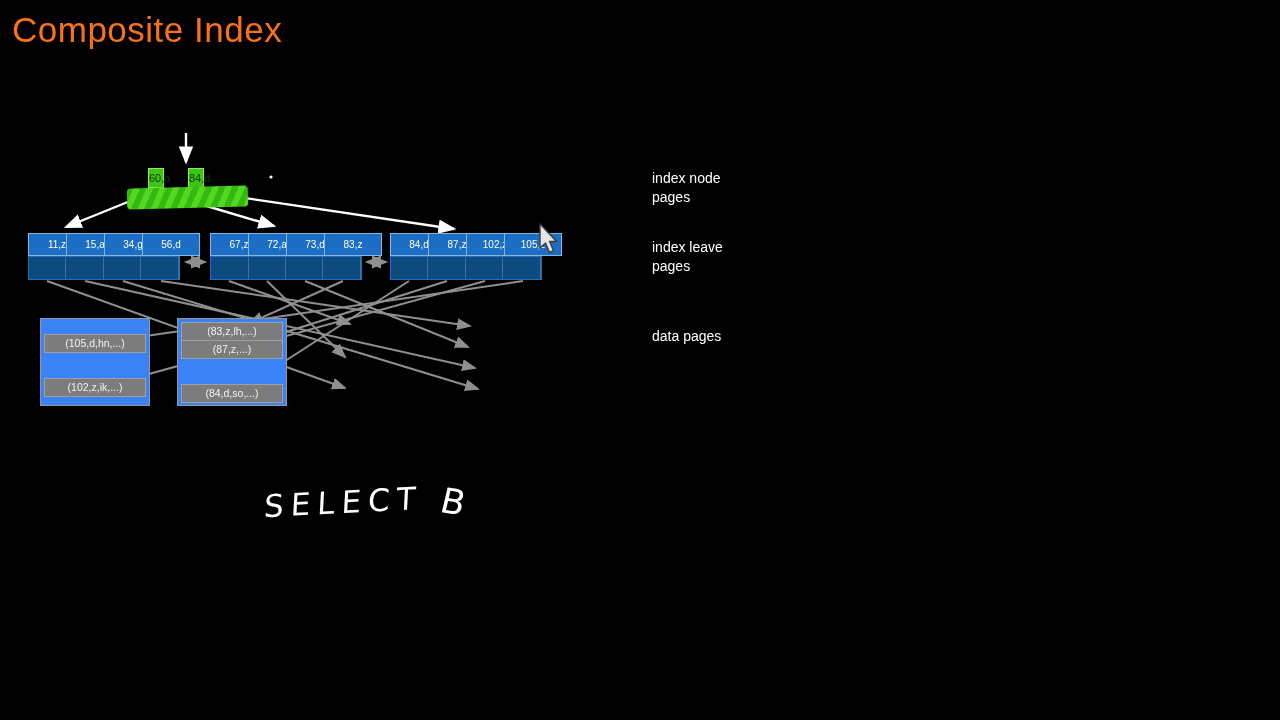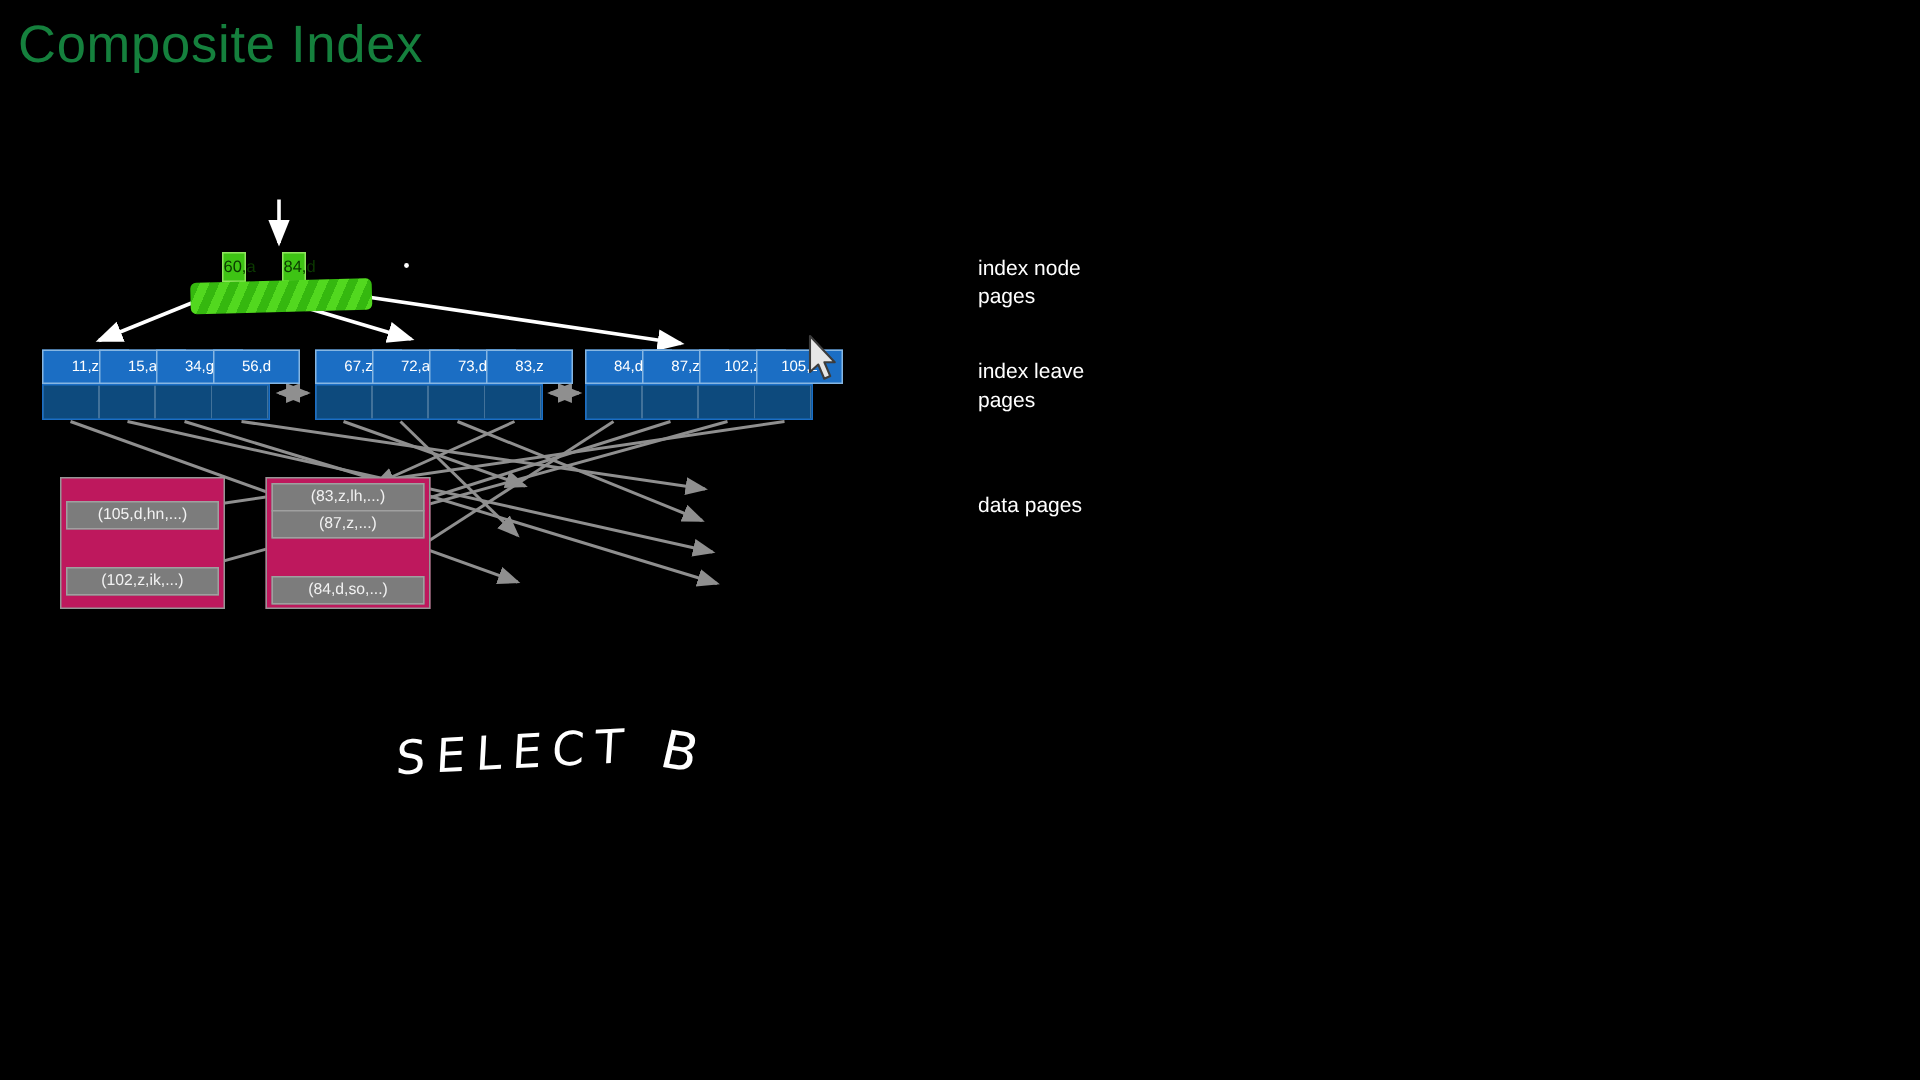--- a/index.html
+++ b/index.html
@@ -1,39 +1,39 @@
 <!DOCTYPE html>
 <html><head>
 <meta charset="utf-8">
 <style>
   html,body{margin:0;padding:0;background:#000;}
   .stage{position:relative;width:1280px;height:720px;background:#000;overflow:hidden;
          font-family:"Liberation Sans", sans-serif;}
-  .title{position:absolute;left:12px;top:10px;color:#15803d;font-size:35px;font-weight:400;
+  .title{position:absolute;left:12px;top:10px;color:#f97316;font-size:35px;font-weight:400;
          letter-spacing:0.5px;}
   svg.layer{position:absolute;left:0;top:0;pointer-events:none;}
 
   
   .root-cell{position:absolute;width:16px;height:20px;top:168px;background:#3ec414;
              border:1px solid #8fe55e;box-sizing:border-box;color:#0b3a00;font-size:11px;
              text-align:center;line-height:18px;}
   .green-bar{position:absolute;left:127px;top:187px;width:121px;height:21px;
              background:repeating-linear-gradient(115deg,#35b80f 0 6px,#52d81f 6px 12px);
              border-radius:4px;transform:rotate(-1.5deg);}
 
   
   .leaf-cell{position:absolute;width:58px;height:23px;top:233px;background:#1b6ec4;
              border:1px solid #86b6e2;box-sizing:border-box;color:#fff;font-size:10px;
              text-align:center;line-height:21px;}
   .leaf-dark{position:absolute;top:256px;width:152px;height:24px;background:#0d4a7d;
              border:1px solid #1b6ec4;box-sizing:border-box;
              background-image:repeating-linear-gradient(to right,transparent 0 36.5px,rgba(255,255,255,.22) 36.5px 37.5px);}
 
   
-  .data-box{position:absolute;top:318px;width:110px;height:88px;background:#be185d;
+  .data-box{position:absolute;top:318px;width:110px;height:88px;background:#3b82f6;
             border:1px solid #969696;box-sizing:border-box;}
   .data-row{position:absolute;left:3px;right:3px;height:19px;background:#7c7c7c;
             border:1px solid #a0a0a0;box-sizing:border-box;color:#f2f2f2;font-size:10.5px;
             text-align:center;line-height:17px;white-space:nowrap;overflow:hidden;}
 
   
   .right-label{position:absolute;left:652px;color:#fff;font-size:14px;line-height:19px;}
 
   
   .hand-select{position:absolute;left:264px;top:484px;color:#fff;font-size:31px;

